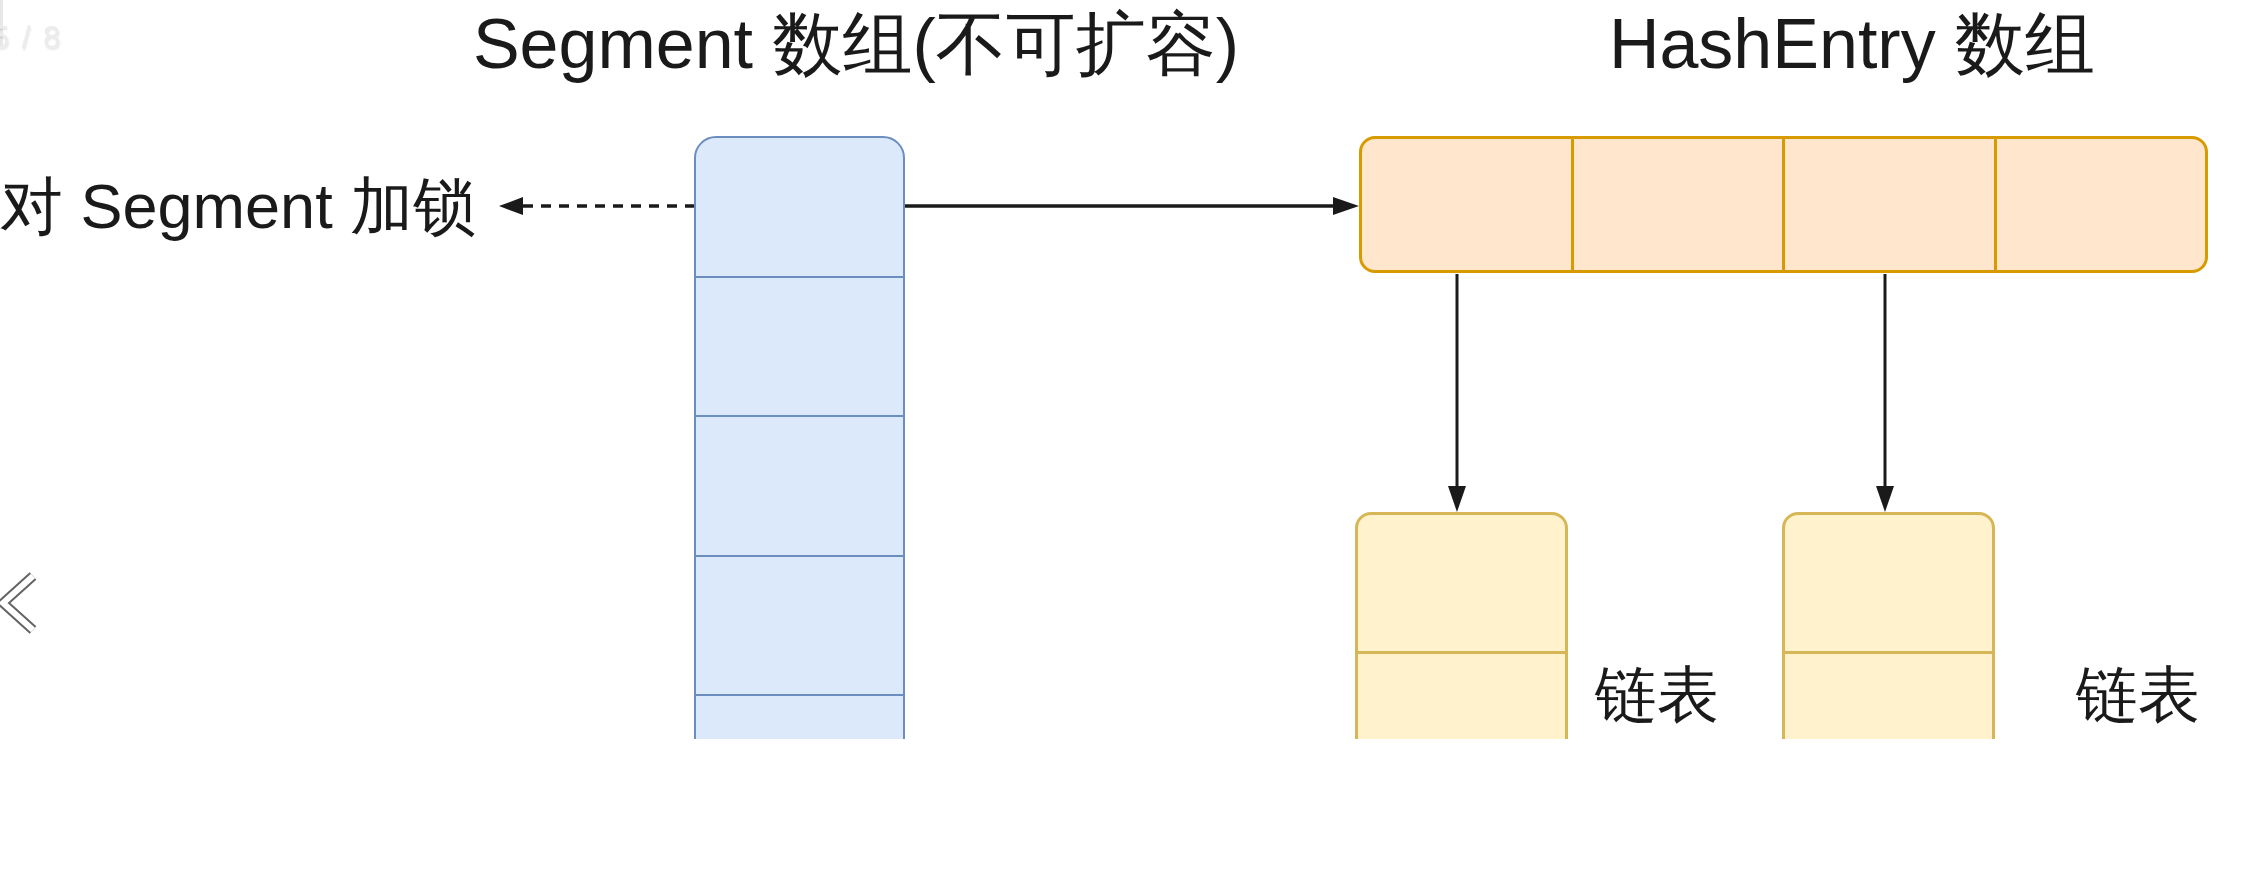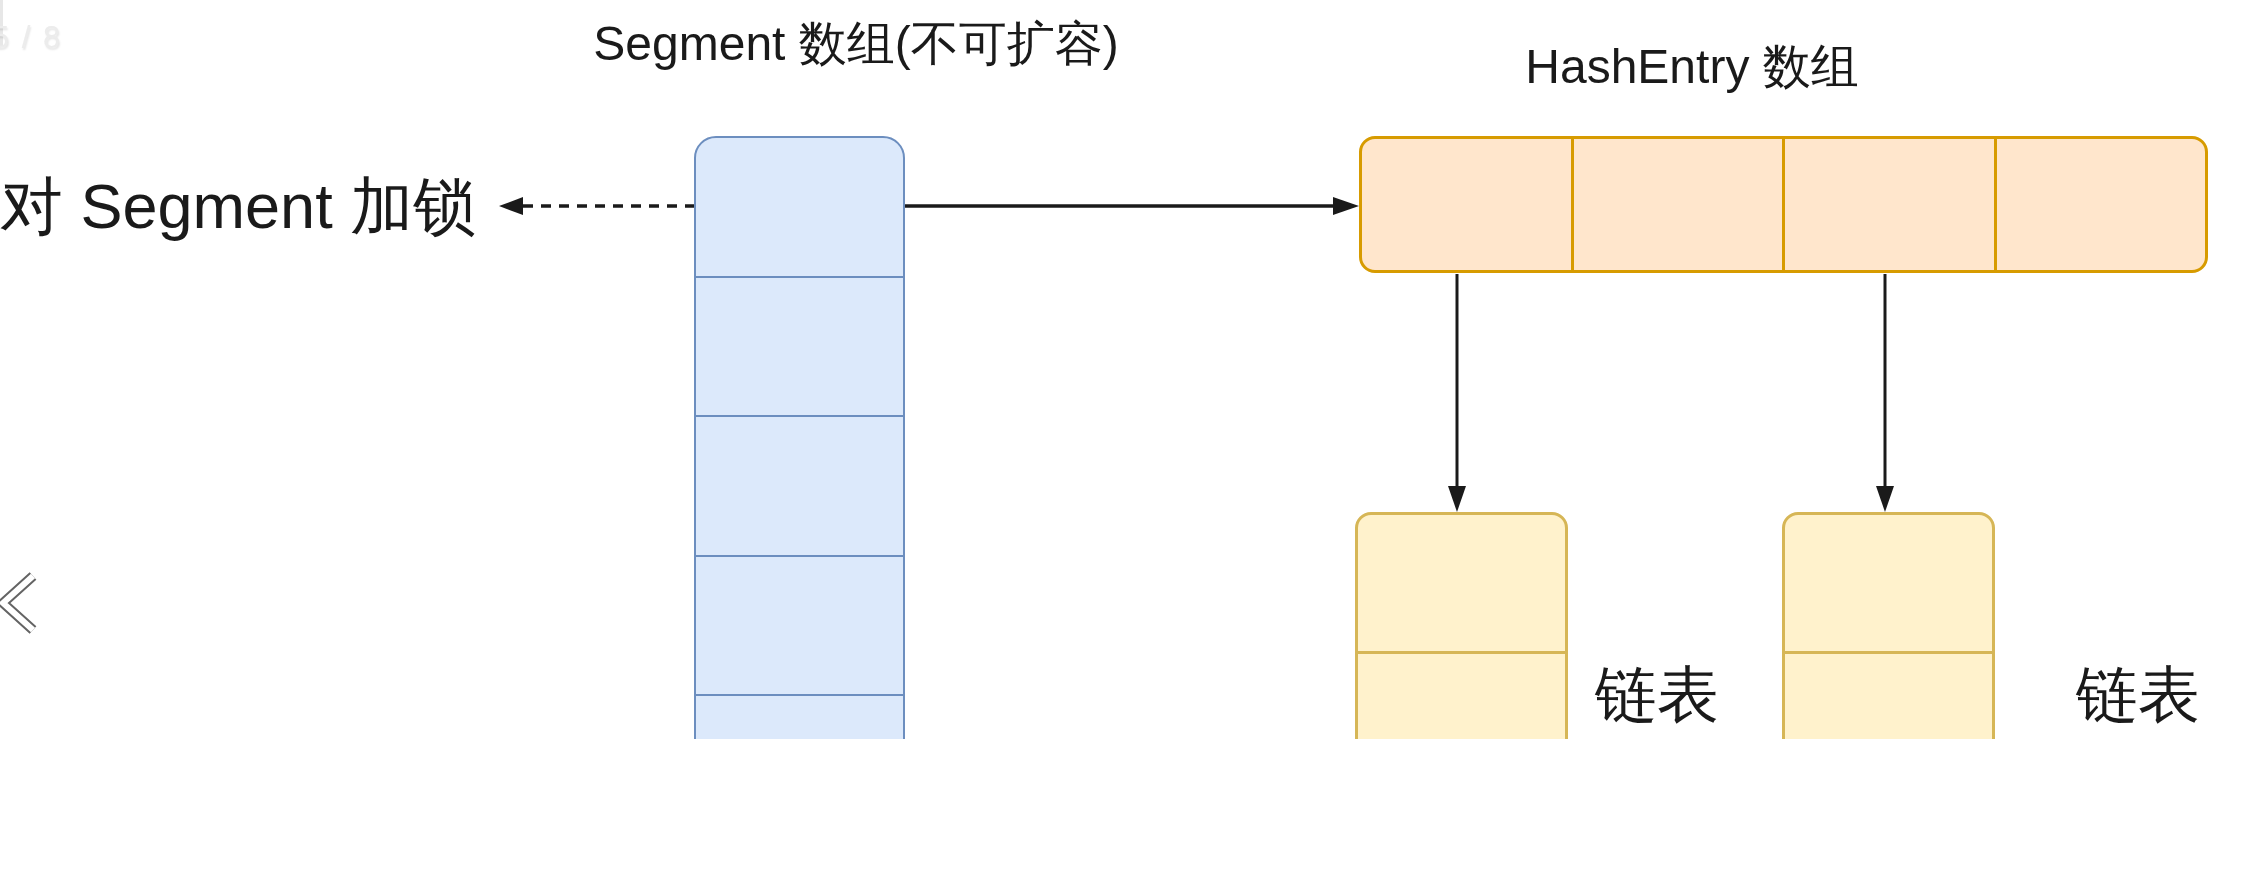--- a/index.html
+++ b/index.html
@@ -18,21 +18,21 @@
     font-size:31px;letter-spacing:2px;
     color:#ececec;
     text-shadow:1px 2px 2px rgba(0,0,0,0.10);
     user-select:none;
   }
   .corner-tick{left:0;top:0;width:3px;height:46px;background:#e7e7e7;}
   .prev-btn{left:-6px;top:570px;width:46px;height:66px;cursor:pointer;}
   
   .diagram-title{
     top:0;
-    font-size:48px;line-height:88px;
+    font-size:70px;line-height:88px;
     transform:translateX(-50%);
     white-space:nowrap;
     color:#1a1a1a;
   }
   .lock-label{
     left:0;top:168px;
     font-size:63px;line-height:76px;
     white-space:nowrap;
   }
   .list-label{
@@ -86,21 +86,21 @@
   <div class="abs prev-btn">
     <span>
       <svg width="46" height="66" viewBox="0 0 46 66">
         <path d="M39 6 L9 33 L39 60" fill="none" stroke="#646464" stroke-width="10"></path>
         <path d="M39 6 L9 33 L39 60" fill="none" stroke="#ffffff" stroke-width="6"></path>
       </svg>
     </span>
   </div>
 
   <div class="abs diagram-title" style="left:856px;">Segment 数组(不可扩容)</div>
-  <div class="abs diagram-title" style="left:1692px;margin-top:23px;">HashEntry 数组</div>
+  <div class="abs diagram-title" style="left:1852px;">HashEntry 数组</div>
 
   <div class="abs lock-label">对 Segment 加锁</div>
 
   <div class="abs" style="left:495px;top:190px;">
     <svg width="210" height="32" viewBox="0 0 210 32">
       <line x1="200" y1="16" x2="26" y2="16" stroke="var(--arrow-color)" stroke-width="3.5" stroke-dasharray="10 8"></line>
       <polygon points="4,16 28,7 28,25" fill="var(--arrow-color)"></polygon>
     </svg>
   </div>
 

